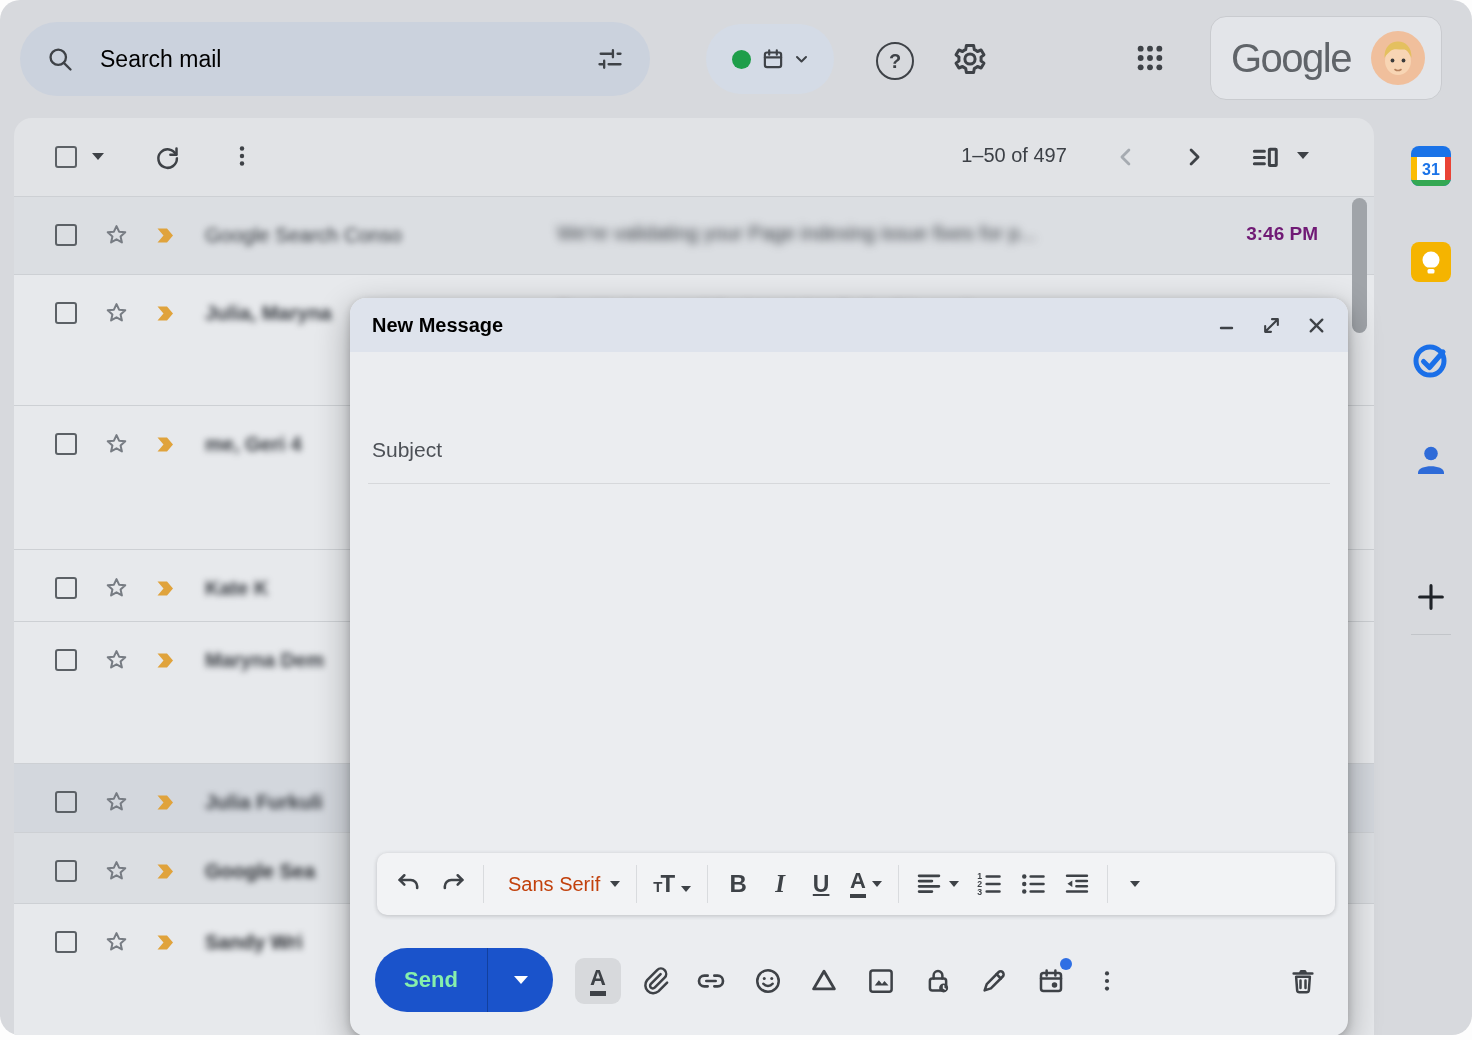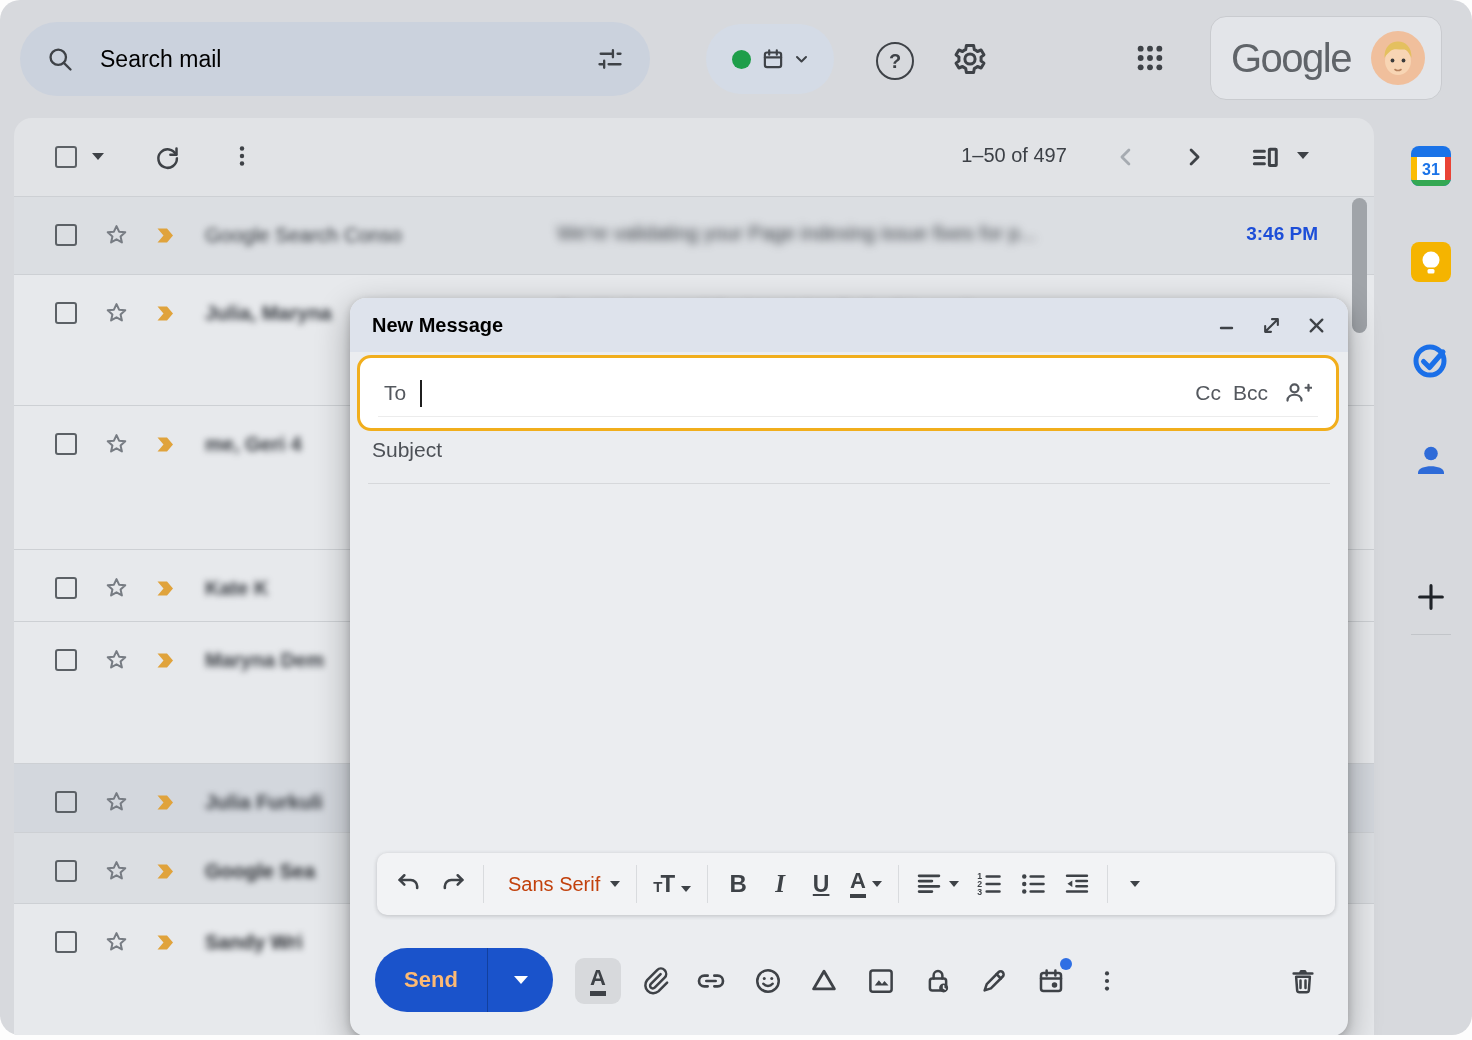--- a/index.html
+++ b/index.html
@@ -29,21 +29,21 @@
   .pag{position:absolute;left:930px;top:26px;width:140px;text-align:center;font-size:20px;color:#3c4046;}
   .row{position:absolute;left:0;width:100%;border-top:1px solid #cdd0d4;box-sizing:border-box;}
   .row.read{background:#dbdee2;}
   .row.unread{background:#e7e9ec;}
   .row.selected{background:#d3d7dd;}
   .rline{position:relative;height:76px;display:flex;align-items:center;padding-left:41px;gap:26px;}
   .sender{font-size:20px;color:#35393f;width:270px;white-space:nowrap;overflow:hidden;}
   .semib{font-weight:600;}
   .boldtxt{font-weight:700;color:#26292e;}
   .snippet{position:absolute;left:543px;top:25px;font-size:20px;color:#3a3e44;width:600px;white-space:nowrap;overflow:hidden;}
-  .time{position:absolute;right:56px;top:26px;font-size:19px;font-weight:600;color:#1d4ed8;}
+  .time{position:absolute;right:56px;top:26px;font-size:19px;font-weight:600;color:#701a75;}
   .blur{filter:blur(3px);}
   .blur2{filter:blur(4px);}
   .scrollthumb{position:absolute;left:1338px;top:80px;width:15px;height:135px;border-radius:8px;background:#a0a4a9;}
 
   
   .rail{position:absolute;right:0;top:118px;width:82px;height:922px;}
   .rail-item{position:absolute;left:50%;transform:translateX(-50%);}
   .rail-div{position:absolute;left:21px;top:516px;width:40px;height:1px;background:#c2c5c9;}
 
   
@@ -63,21 +63,21 @@
   .fontname{font-size:20px;color:#c2410c;margin:0 4px 0 8px;}
   .glyph{color:#3e4247;}
   .gB{font-size:24px;font-weight:800;width:28px;text-align:center;}
   .gI{font-family:"Liberation Serif",serif;font-style:italic;font-weight:700;font-size:25px;width:24px;text-align:center;}
   .gU{font-size:23px;font-weight:700;text-decoration:underline;width:26px;text-align:center;}
   .gA{font-size:22px;font-weight:700;line-height:1;display:inline-block;border-bottom:4px solid #3e4247;padding-bottom:2px;}
   .gT1{font-size:15px;font-weight:800;}
   .gT2{font-size:24px;font-weight:800;margin-left:-2px;}
   .scaret{width:0;height:0;border-left:5.5px solid transparent;border-right:5.5px solid transparent;border-top:6.5px solid #3e4247;display:inline-block;margin-left:6px;}
   .sendbtn{position:absolute;left:25px;top:650px;width:178px;height:64px;border-radius:32px;background:#1A53CB;display:flex;align-items:center;}
-  .sendlabel{width:112px;text-align:center;color:#fdba74;font-size:22px;font-weight:600;}
+  .sendlabel{width:112px;text-align:center;color:#86efac;font-size:22px;font-weight:600;}
   .senddiv{width:1px;height:64px;background:#12409f;}
   .sendcaret{flex:1;display:flex;align-items:center;justify-content:center;}
   .sendcaret i{width:0;height:0;border-left:7px solid transparent;border-right:7px solid transparent;border-top:8px solid #fff;}
   .sicon{position:absolute;top:660px;width:46px;height:46px;display:flex;align-items:center;justify-content:center;}
   .aformat-bg{background:#d7d9dc;border-radius:9px;}
   .bluedot{position:absolute;right:2px;top:0px;width:12px;height:12px;border-radius:50%;background:#2f6fe4;}
 </style>
 </head>
 <body>
 
@@ -398,36 +398,20 @@
               </svg>
         </span>
         <span class="ic">
           <svg width="19" height="19" viewBox="0 0 18 18" style="stroke-width:2.2">
                 <path d="M3.5 3.5l11 11M14.5 3.5l-11 11"></path>
               </svg>
         </span>
       </span>
     </div>
 
-    <div class="tofield">
-      <span class="tolabel">To</span>
-      <span class="cursor"></span>
-      <span class="to-right">
-        <span>Cc</span>
-        <span>Bcc</span>
-        <span class="ic" style="margin-left:4px">
-          <svg width="28" height="28" viewBox="0 0 24 24" style="stroke:#54585e;stroke-width:1.9">
-            <circle cx="9" cy="8" r="3.4"></circle>
-            <path d="M3 18.5c0-3.4 3-5 6-5s6 1.6 6 5"></path>
-            <path d="M18.5 7.5h5M21 5v5"></path>
-          </svg>
-        </span>
-      </span>
-      <span class="tounderline"></span>
-    </div>
 
     <div class="subjrow">
       <span>Subject</span>
     </div>
     <div class="subjline"></div>
 
     <div style="position:absolute;left:18px;top:190px;width:962px;height:360px;"></div>
 
     <div class="fmtbar">
       <span class="ic">

